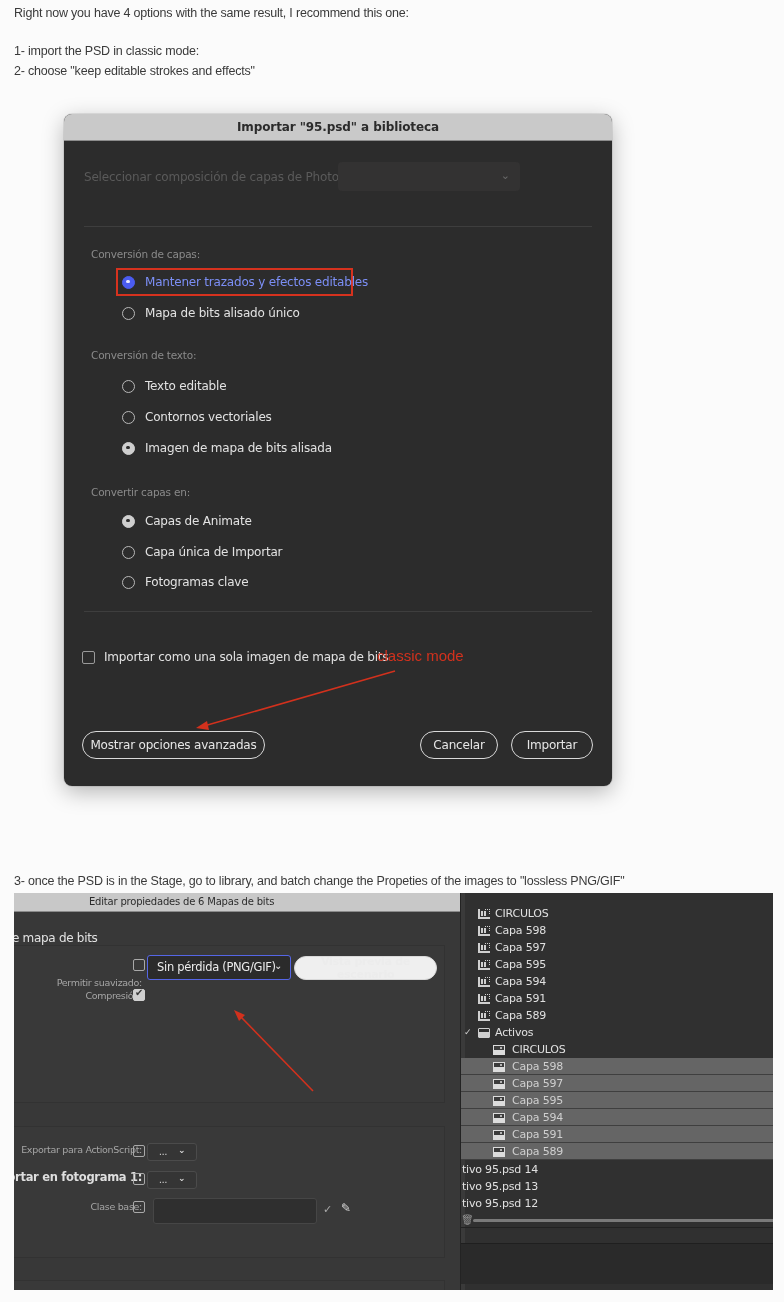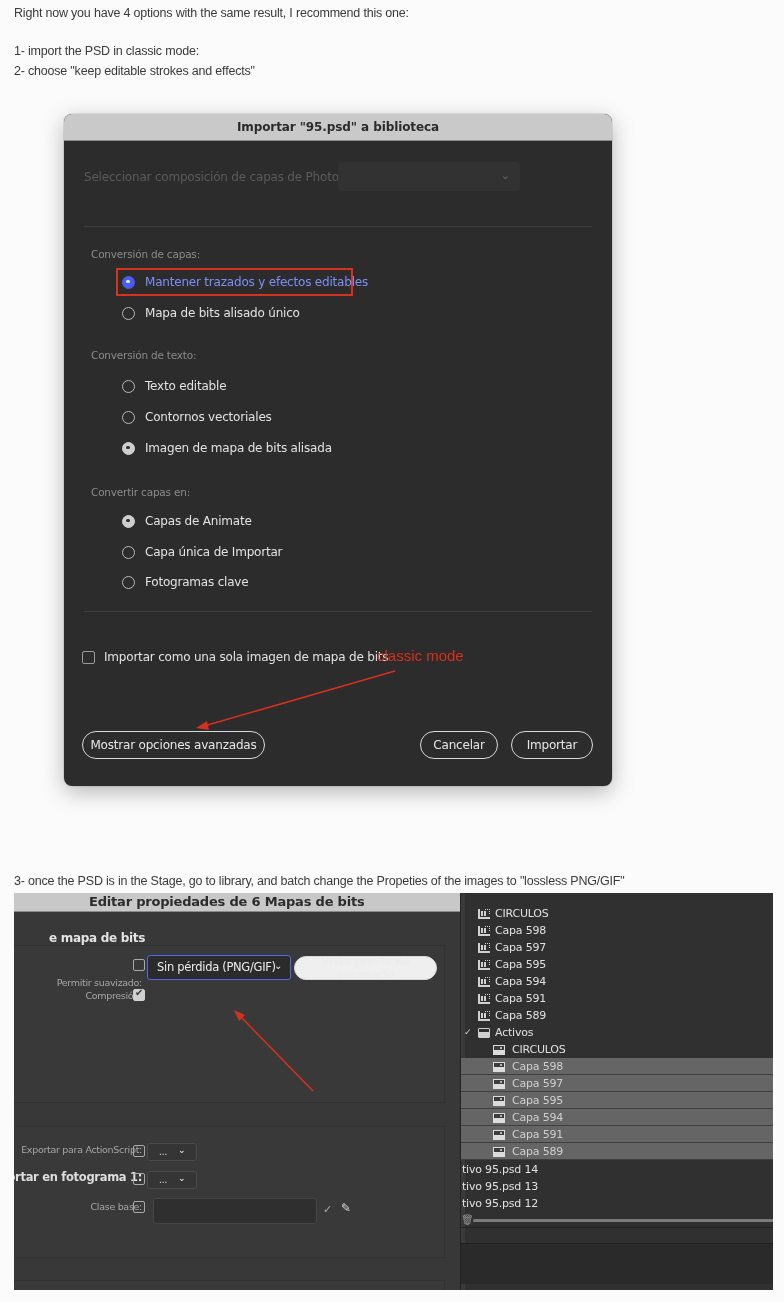--- a/index.html
+++ b/index.html
@@ -41,23 +41,23 @@
 
   .pill {
     position: absolute; height: 28px; border: 1.6px solid #d9d9d9; border-radius: 15px;
     color: #e6e6e6; font-size: 12px; font-family: "DejaVu Sans", sans-serif; letter-spacing: -0.2px;
     display: flex; align-items: center; justify-content: center; background: transparent;
   }
 
   
   .dlg2 { position: absolute; left: 14px; top: 893px; width: 446px; height: 397px; background: #383838; overflow: hidden; }
   .dlg2-title { position: absolute; left: 0; top: 0; width: 446px; height: 19px; background: #c8c8c8; border-bottom: 1px solid #8a8a8a; }
-  .dlg2-title span { position: absolute; left: 75px; top: 0px; font-weight: bold; font-size: 13px; color: #2c2c2c; line-height: 17px; font-family: "DejaVu Sans", sans-serif; letter-spacing: -0.2px; }
+  .dlg2-title span { position: absolute; left: 75px; top: 0px; font-weight: normal; font-size: 10px; color: #2c2c2c; line-height: 17px; font-family: "DejaVu Sans", sans-serif; letter-spacing: -0.2px; }
   .box { position: absolute; border: 1px solid #323232; background: #393939; }
-  .s2-heading { position: absolute; left: -2px; top: 38px; font-weight: bold; font-size: 12px; color: #e3e3e3; font-family: "DejaVu Sans", sans-serif; letter-spacing: -0.3px; margin-left: 37px; }
+  .s2-heading { position: absolute; left: -2px; top: 38px; font-weight: normal; font-size: 12px; color: #e3e3e3; font-family: "DejaVu Sans", sans-serif; letter-spacing: -0.3px; }
   .s2-label { position: absolute; font-size: 9.5px; color: #a6a6a6; text-align: right; font-family: "DejaVu Sans", sans-serif; letter-spacing: -0.3px; white-space: nowrap; }
   .s2-label.big { font-size: 11.5px; font-weight: bold; color: #dedede; }
   .s2-check { position: absolute; width: 12px; height: 12px; border: 1.4px solid #a9a9a9; border-radius: 2px; }
   .s2-check.on { background: #d0d0d0; border-color: #d0d0d0; }
   .s2-check.on::after { content: "✔"; position: absolute; left: 1px; top: -3px; font-size: 10px; color: #383838; }
   .mini-sel { position: absolute; width: 50px; height: 18px; border: 1px solid #4b4b4b; border-radius: 3px; background: #353535; color: #ddd; font-size: 10px; }
   .mini-sel .dots { position: absolute; left: 11px; top: 2px; }
   .mini-sel .chev { position: absolute; left: 30px; top: 1px; font-size: 9px; font-weight: bold; }
   .comp-dd { position: absolute; left: 133px; top: 62px; width: 144px; height: 25px; border: 1.5px solid #5566e6; border-radius: 3px; background: #2b2b2b; color: #ececec; font-size: 11.5px; font-family: "DejaVu Sans", sans-serif; letter-spacing: -0.3px; }
   .comp-dd .val { position: absolute; left: 9px; top: 4px; }

